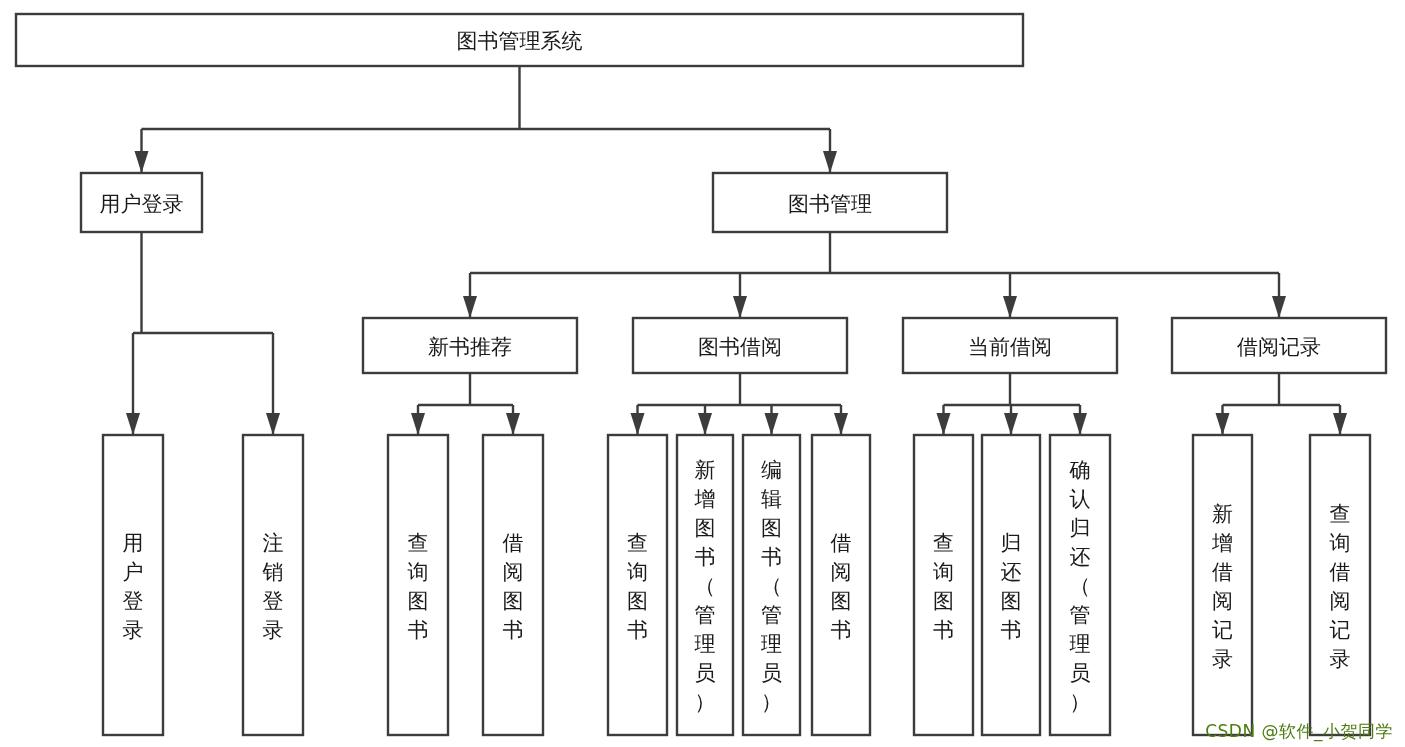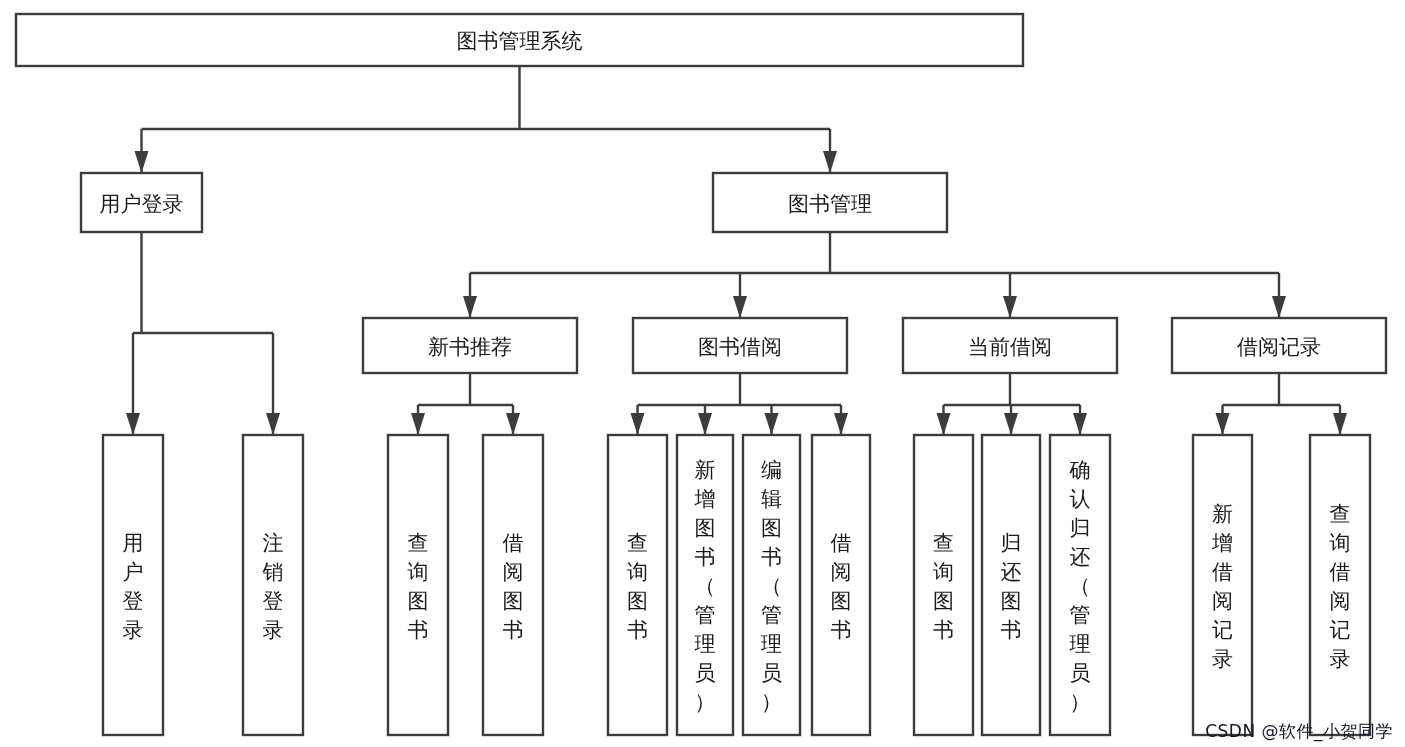--- a/index.html
+++ b/index.html
@@ -49,21 +49,21 @@
     font-size: 21px;
     fill: #1a1a1a;
     text-anchor: middle;
   }
   .watermark-text {
     position: absolute;
     right: 12px;
     bottom: 4px;
     font-family: "DejaVu Sans", "Liberation Sans", sans-serif;
     font-size: 17px;
-    color: #0f172a;
+    color: #4d7c0f;
     white-space: nowrap;
     letter-spacing: 0.5px;
     user-select: none;
   }
 </style>
 </head>
 <body>
 
 <div id="page">
 

